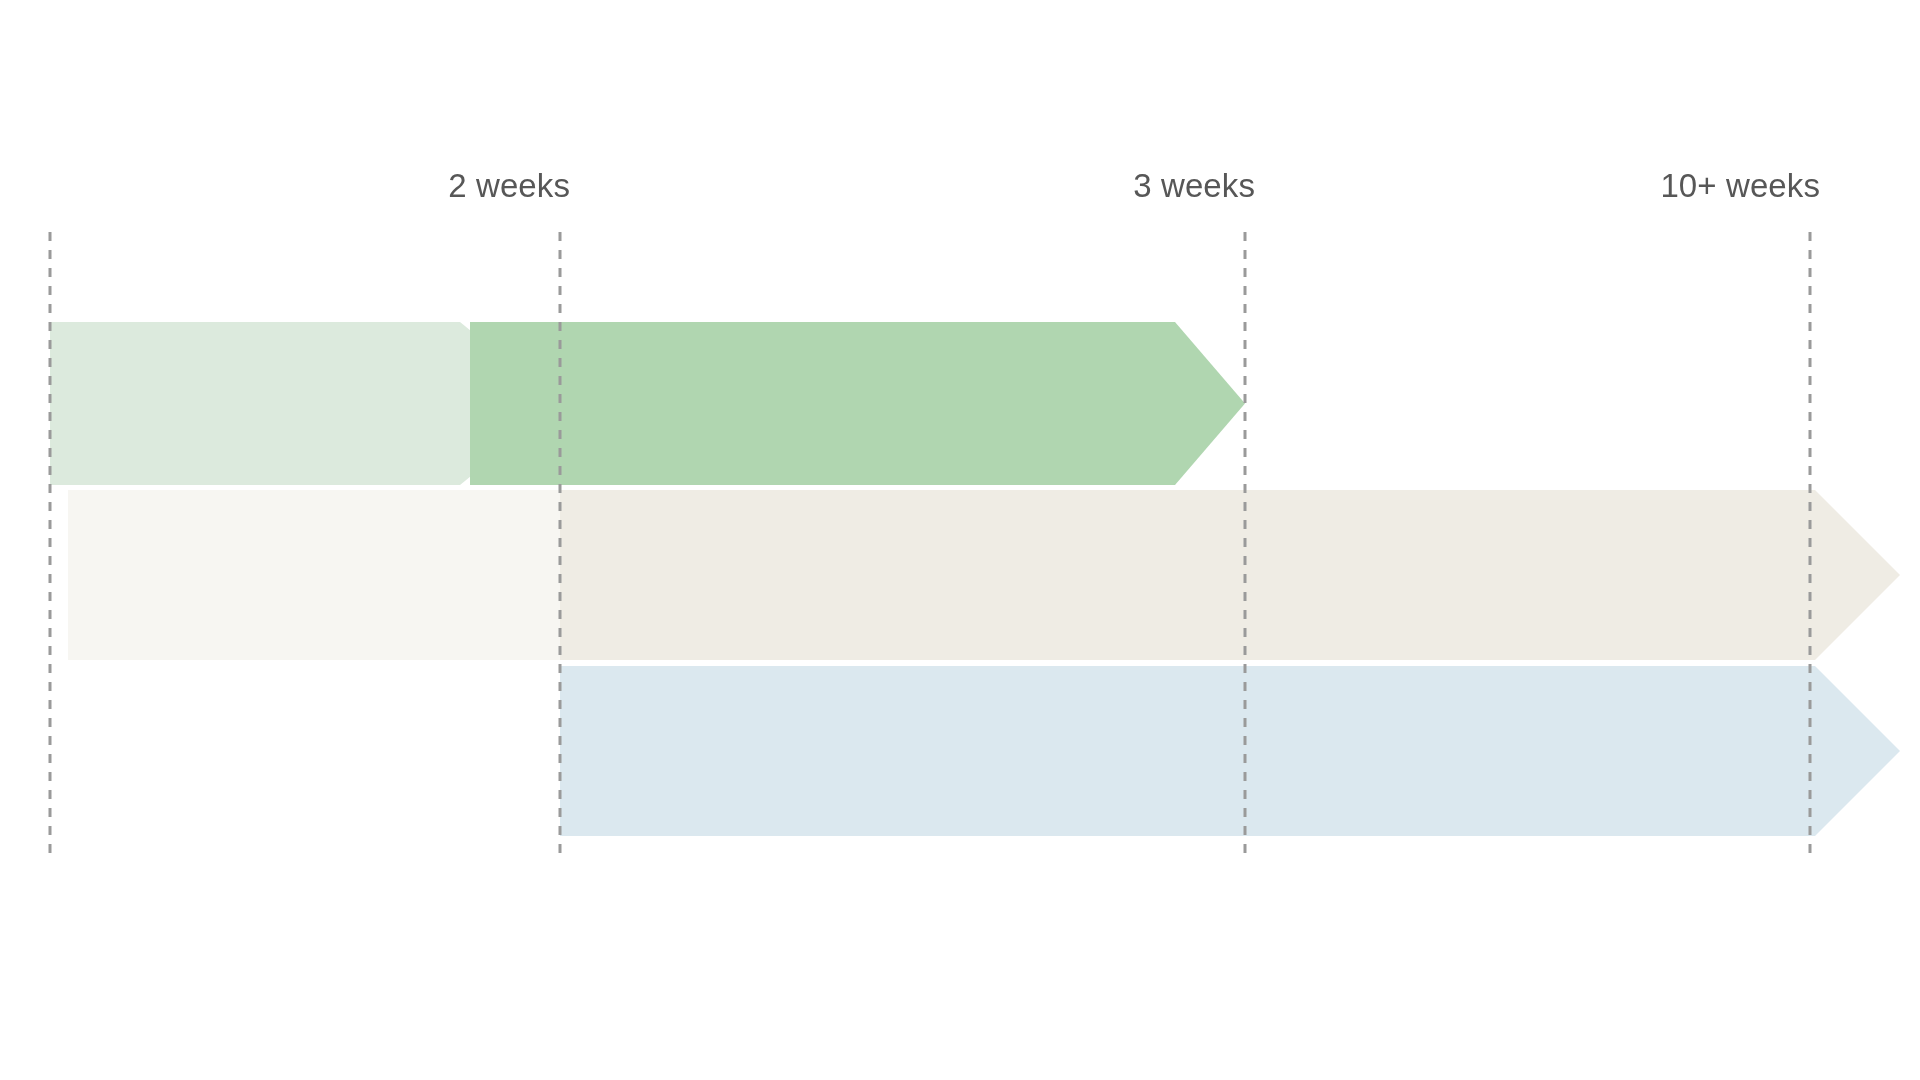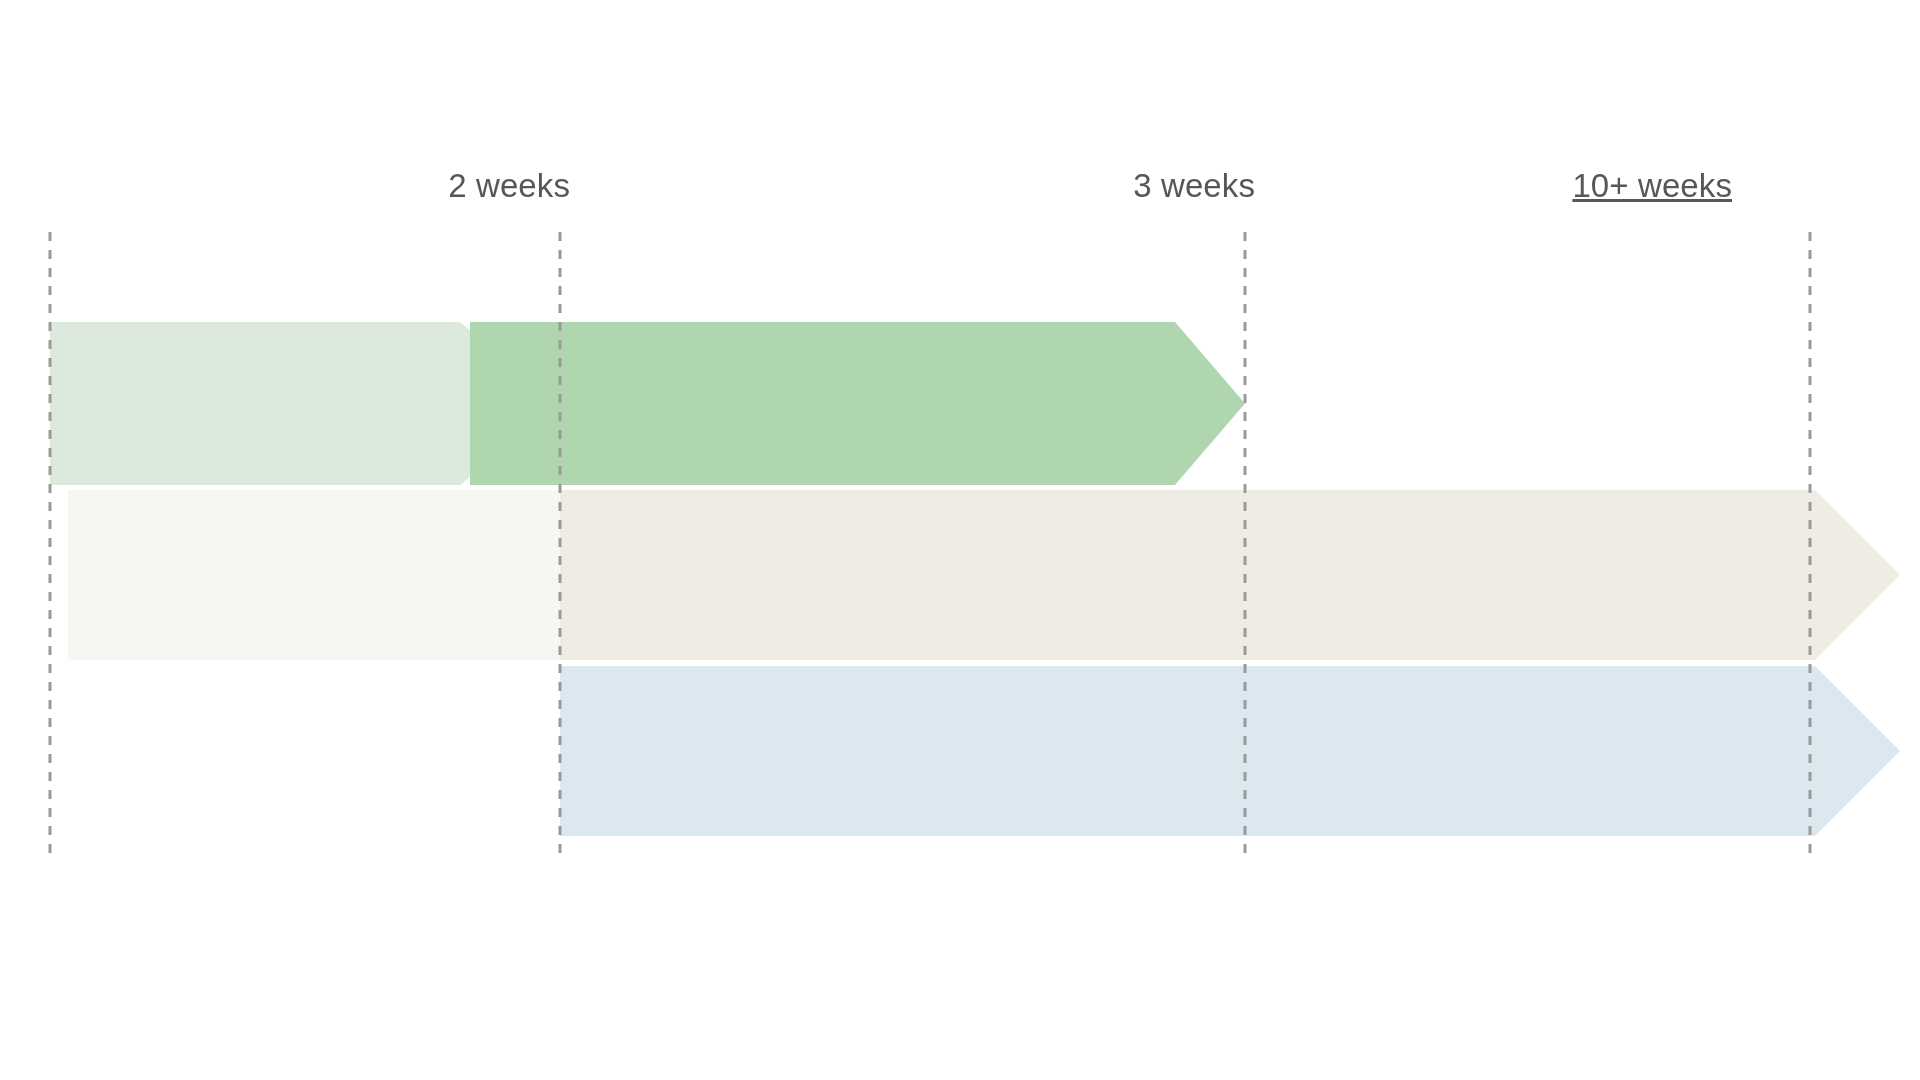--- a/index.html
+++ b/index.html
@@ -46,21 +46,21 @@
     letter-spacing: 0.2px;
   }
 </style>
 </head>
 <body>
 
 <div id="stage">
 
   <div class="tick-label" id="tick-label-week2" style="left: 570px; top: 167px;">2 weeks</div>
   <div class="tick-label" id="tick-label-week5" style="left: 1255px; top: 167px;">3 weeks</div>
-  <div class="tick-label" id="tick-label-week10" style="left: 1732px; top: 167px; text-decoration: underline;">10+ weeks</div>
+  <div class="tick-label" id="tick-label-week10" style="left: 1820px; top: 167px;">10+ weeks</div>
 
   <div class="band-label" id="label-introduction-course" style="left: 283px; top: 403.5px; color: rgb(31, 78, 150);">Introduction Course</div>
   <div class="band-label" id="label-continuation-course" style="left: 880px; top: 403.5px; color: rgb(31, 78, 150);">Continuation Course</div>
   <div class="band-label" id="label-thematic-courses" style="left: 1205px; top: 575px; color: rgb(31, 78, 150);">Thematic Courses</div>
   <div class="band-label" id="label-project-courses" style="left: 1205px; top: 751px; color: rgb(31, 78, 150);">Project Courses</div>
 
   <svg id="diagram" viewBox="0 0 1920 1080" xmlns="http://www.w3.org/2000/svg">
     <g id="shapes-layer">
         <path d="M 50 322
           L 460 322

